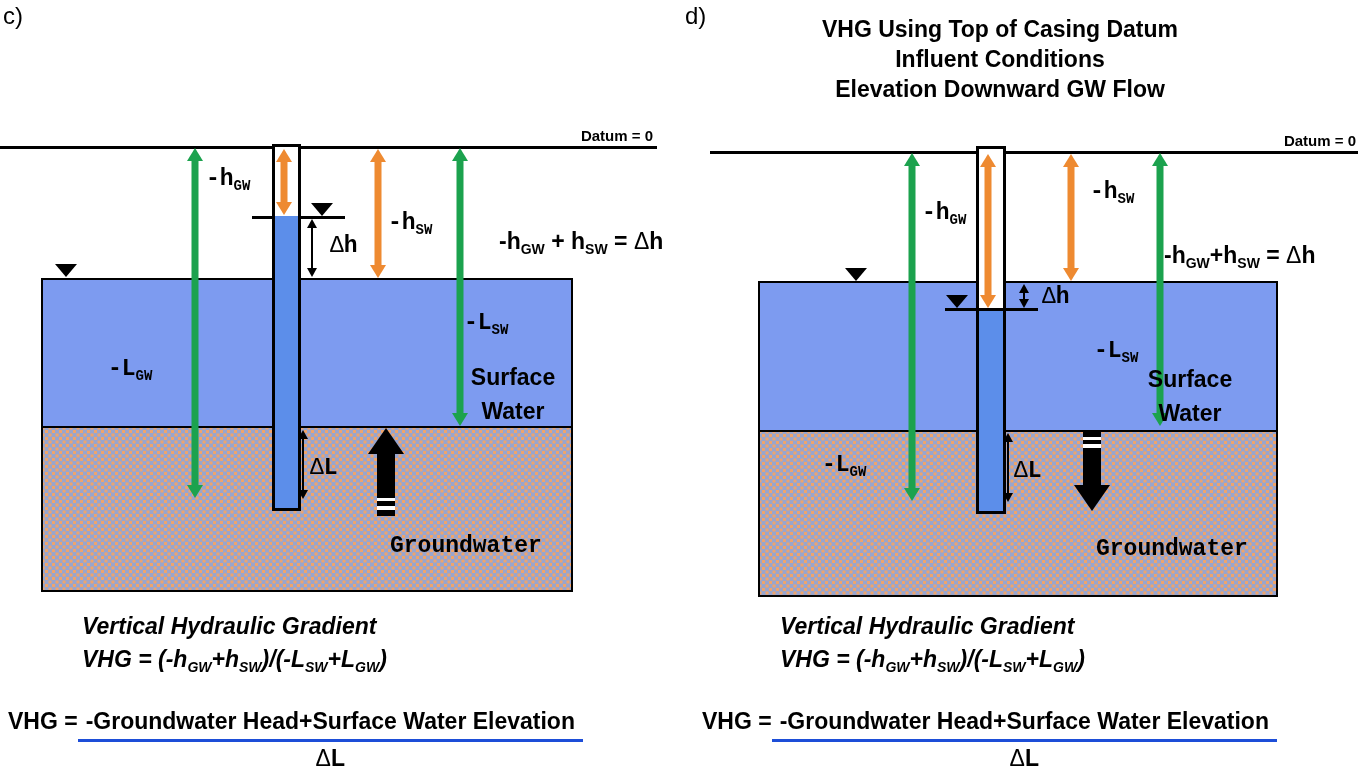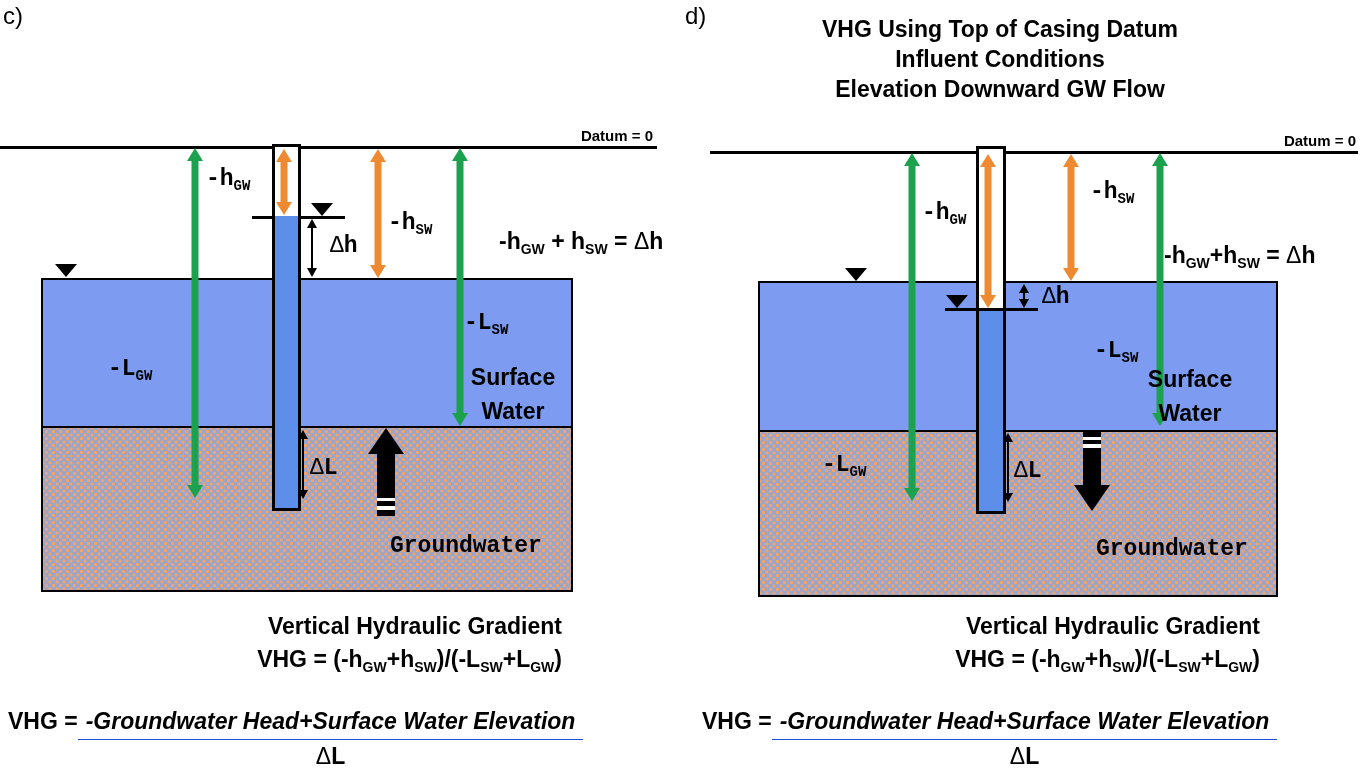--- a/index.html
+++ b/index.html
@@ -7,24 +7,24 @@
        font-family:"Liberation Sans",sans-serif;color:#000;}
   
   .tag{position:absolute;font-size:24px;font-weight:400;}
   .titleblock{position:absolute;text-align:center;font-weight:700;font-size:23px;line-height:30px;white-space:nowrap;}
   .datum-lbl{position:absolute;font-weight:700;font-size:15px;text-align:right;white-space:nowrap;}
   .lbl{position:absolute;font-weight:700;font-size:23px;white-space:nowrap;line-height:26px;font-family:Liberation Mono, monospace;}
   .lbl sub,.fblock sub,.sumlbl sub{font-size:14px;font-weight:700;line-height:0;vertical-align:-5px;}
   .delta{font-weight:400;}
   .sumlbl{position:absolute;font-weight:700;font-size:23px;white-space:nowrap;}
   .swlabel{position:absolute;text-align:center;font-weight:700;font-size:23px;line-height:34px;}
-  .fblock{position:absolute;text-align:right;font-weight:700;font-size:23px;line-height:33px;white-space:nowrap;}
+  .fblock{position:absolute;text-align:left;font-weight:700;font-size:23px;line-height:33px;white-space:nowrap;font-style:italic;}
   .frac{position:absolute;display:flex;align-items:flex-start;font-weight:700;font-size:23px;white-space:nowrap;}
   .frac .stack{display:inline-block;text-align:center;}
-  .frac .num{display:block;border-bottom:1px solid #1d4ed8;padding:0 8px 4px 8px;font-style:italic;}
+  .frac .num{display:block;border-bottom:3px solid #1d4ed8;padding:0 8px 4px 8px;}
   .frac .den{display:block;padding-top:3px;}
   
   .hline{position:absolute;background:#000;}
   .sw{position:absolute;border:2px solid #000;}
   .gw{position:absolute;border:2px solid #000;
       background-image:radial-gradient(circle,var(--dot) 1.5px,transparent 1.7px),
                        radial-gradient(circle,var(--dot) 1.5px,transparent 1.7px);
       background-size:7px 7px;background-position:0 0,3.5px 3.5px;}
   .casing{position:absolute;border:3px solid #000;background:#fff;}
   .casing .ww{position:absolute;left:0;right:0;bottom:0;}

